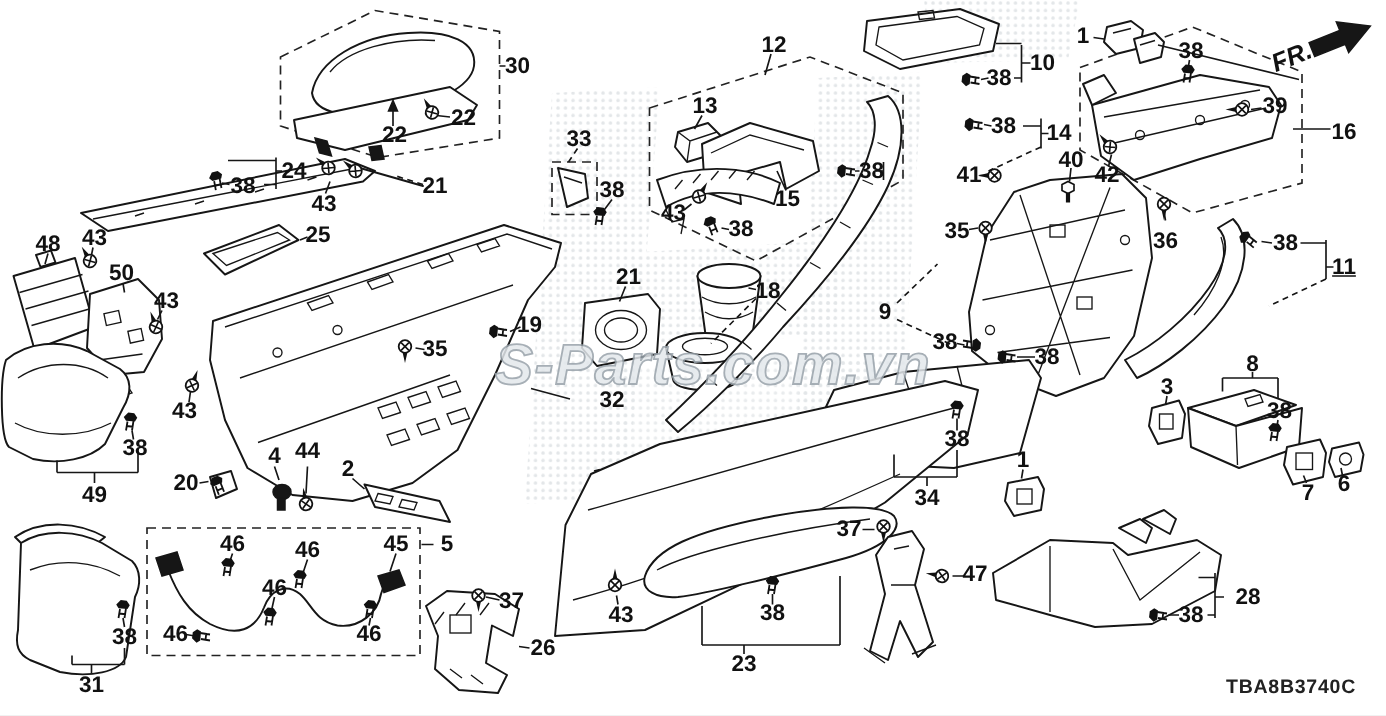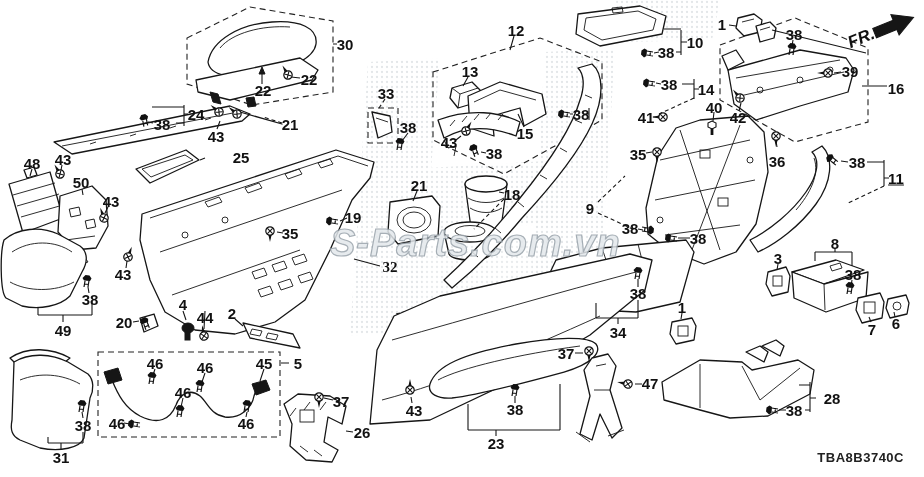--- a/index.html
+++ b/index.html
@@ -477,36 +477,36 @@
 
 <div class="plabel" style="left: 345px; top: 44px;">30</div>
     <div class="plabel" style="left: 263px; top: 90px;">22</div>
     <div class="plabel" style="left: 309px; top: 79px;">22</div>
     <div class="plabel" style="left: 196px; top: 114px;">24</div>
     <div class="plabel" style="left: 162px; top: 124px;">38</div>
     <div class="plabel" style="left: 290px; top: 124px;">21</div>
     <div class="plabel" style="left: 216px; top: 136px;">43</div>
     <div class="plabel" style="left: 386px; top: 93px;">33</div>
     <div class="plabel" style="left: 408px; top: 127px;">38</div>
-    <div class="plabel" style="left: 212px; top: 157px; margin-left: 29px;">25</div>
+    <div class="plabel" style="left: 212px; top: 157px;">25</div>
     <div class="plabel" style="left: 32px; top: 163px;">48</div>
     <div class="plabel" style="left: 63px; top: 159px;">43</div>
     <div class="plabel" style="left: 81px; top: 182px;">50</div>
     <div class="plabel" style="left: 111px; top: 201px;">43</div>
     <div class="plabel" style="left: 516px; top: 30px;">12</div>
     <div class="plabel" style="left: 470px; top: 71px;">13</div>
     <div class="plabel" style="left: 525px; top: 133px;">15</div>
     <div class="plabel" style="left: 449px; top: 142px;">43</div>
     <div class="plabel" style="left: 494px; top: 153px;">38</div>
     <div class="plabel" style="left: 581px; top: 114px;">38</div>
     <div class="plabel" style="left: 512px; top: 194px;">18</div>
     <div class="plabel" style="left: 419px; top: 185px;">21</div>
     <div class="plabel" style="left: 353px; top: 217px;">19</div>
     <div class="plabel" style="left: 290px; top: 233px;">35</div>
-    <div class="plabel" style="left: 390px; top: 267px; font-family: Liberation Serif, serif;">32</div>
+    <div class="plabel" style="left: 408px; top: 267px;">32</div>
     <div class="plabel" style="left: 695px; top: 42px;">10</div>
     <div class="plabel" style="left: 666px; top: 52px;">38</div>
     <div class="plabel" style="left: 669px; top: 84px;">38</div>
     <div class="plabel" style="left: 706px; top: 89px;">14</div>
     <div class="plabel" style="left: 646px; top: 117px;">41</div>
     <div class="plabel" style="left: 714px; top: 107px;">40</div>
     <div class="plabel" style="left: 738px; top: 117px;">42</div>
     <div class="plabel" style="left: 638px; top: 154px;">35</div>
     <div class="plabel" style="left: 777px; top: 161px;">36</div>
     <div class="plabel" style="left: 590px; top: 208px;">9</div>
@@ -528,21 +528,21 @@
     <div class="plabel" style="left: 682px; top: 307px;">1</div>
     <div class="plabel" style="left: 566px; top: 353px;">37</div>
     <div class="plabel" style="left: 650px; top: 383px;">47</div>
     <div class="plabel" style="left: 832px; top: 398px;">28</div>
     <div class="plabel" style="left: 794px; top: 410px;">38</div>
     <div class="plabel" style="left: 63px; top: 330px;">49</div>
     <div class="plabel" style="left: 90px; top: 299px;">38</div>
     <div class="plabel" style="left: 123px; top: 274px;">43</div>
     <div class="plabel" style="left: 124px; top: 322px;">20</div>
     <div class="plabel" style="left: 183px; top: 304px;">4</div>
-    <div class="plabel" style="left: 205px; top: 317px;">44</div>
+    <div class="plabel" style="left: 205px; top: 301px;">44</div>
     <div class="plabel" style="left: 232px; top: 313px;">2</div>
     <div class="plabel" style="left: 155px; top: 363px;">46</div>
     <div class="plabel" style="left: 205px; top: 367px;">46</div>
     <div class="plabel" style="left: 183px; top: 392px;">46</div>
     <div class="plabel" style="left: 117px; top: 423px;">46</div>
     <div class="plabel" style="left: 246px; top: 423px;">46</div>
     <div class="plabel" style="left: 264px; top: 363px;">45</div>
     <div class="plabel" style="left: 298px; top: 363px;">5</div>
     <div class="plabel" style="left: 61px; top: 457px;">31</div>
     <div class="plabel" style="left: 83px; top: 425px;">38</div>

